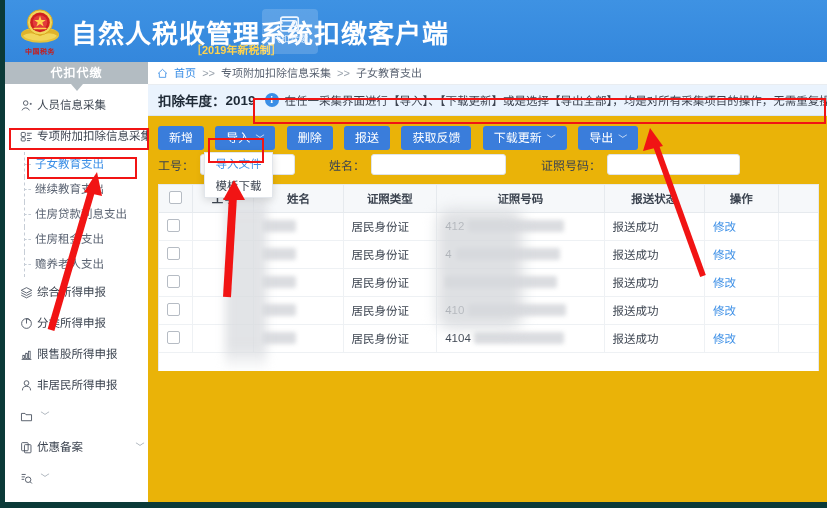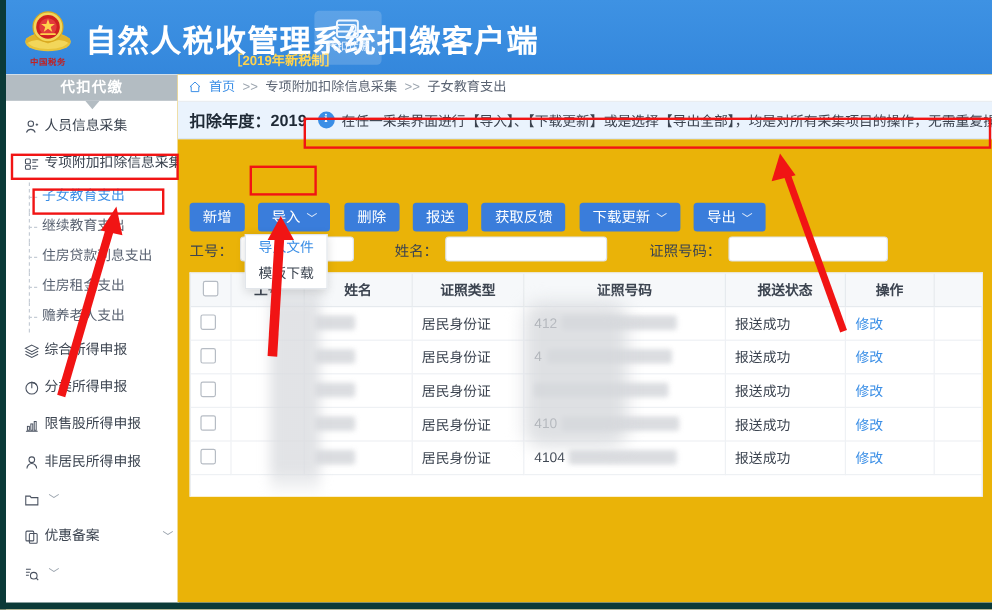--- a/index.html
+++ b/index.html
@@ -118,21 +118,21 @@
   .yearbar .ylabel{font-size:13.5px;font-weight:bold;color:#1f2a36;}
   .info-ico{
     width:14px;height:14px;border-radius:50%;background:#3a8ee6;color:#fff;
     font-size:10px;font-weight:bold;line-height:14px;text-align:center;
     margin:0 6px 0 9px;flex:0 0 14px;font-family:"Liberation Serif",serif;
   }
   .yearbar .itext{font-size:11.5px;color:#3c4450;}
 
   .toolbar{
     padding:10px 16px 0 10px;height:24px;box-sizing:border-box;
-    position:relative;white-space:nowrap;margin-top:43px;
+    position:relative;white-space:nowrap;
   }
   .btn{
     display:inline-block;background:#3a7ddb;color:#fff;border:none;
     border-radius:3px;font-size:12px;padding:0 11px;height:24px;
     line-height:24px;margin-right:8px;cursor:pointer;
     font-family:inherit;vertical-align:top;
   }
   .btn .dc{font-size:9px;margin-left:5px;opacity:.85;}
 
   .dropdown{

